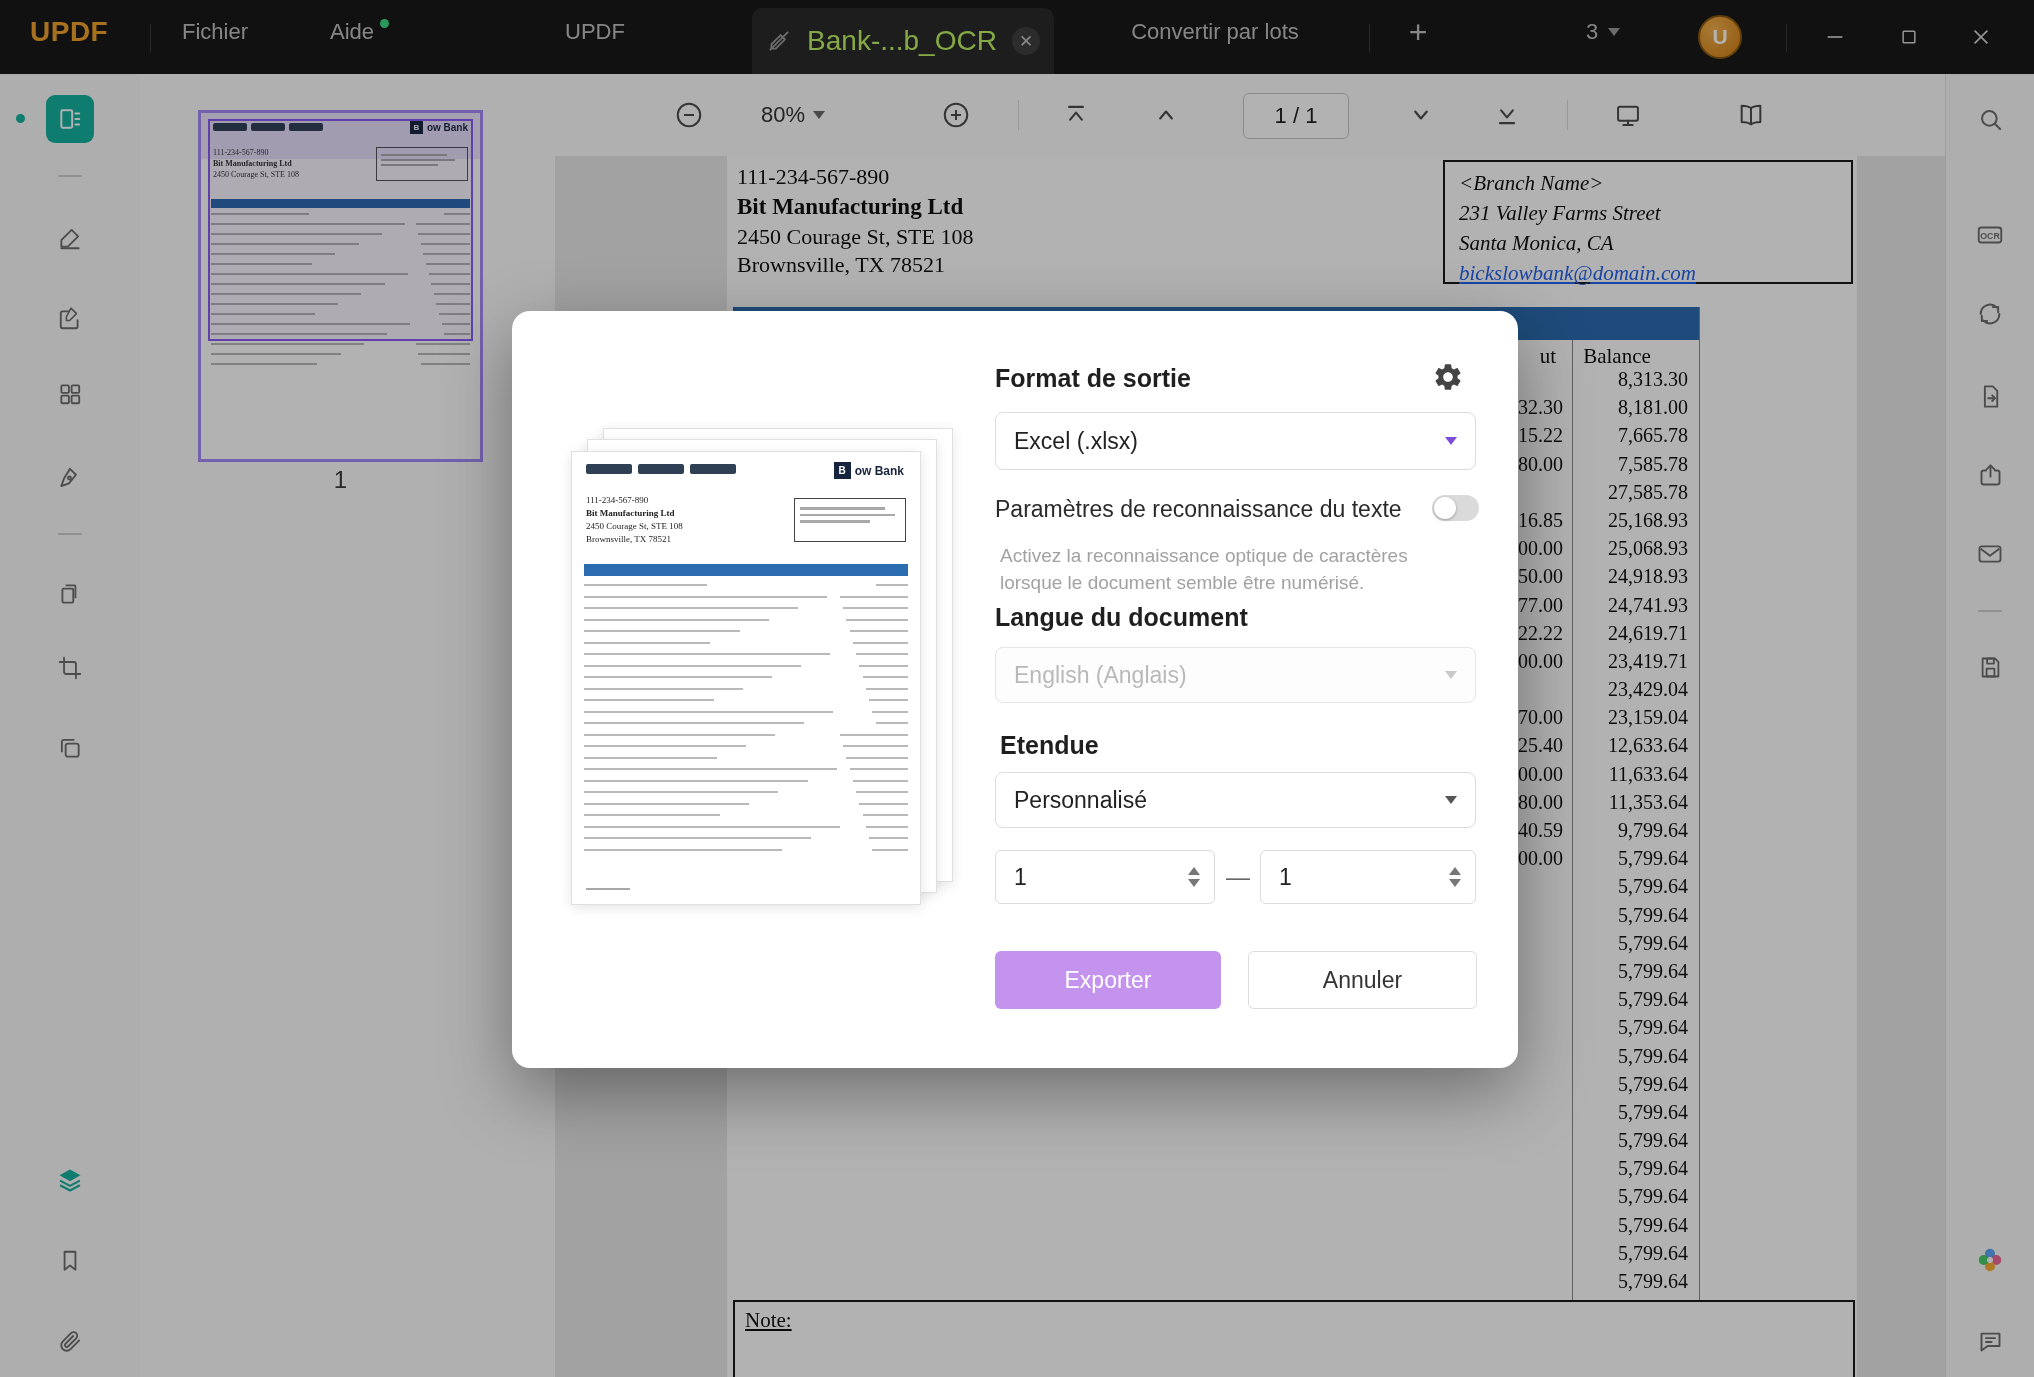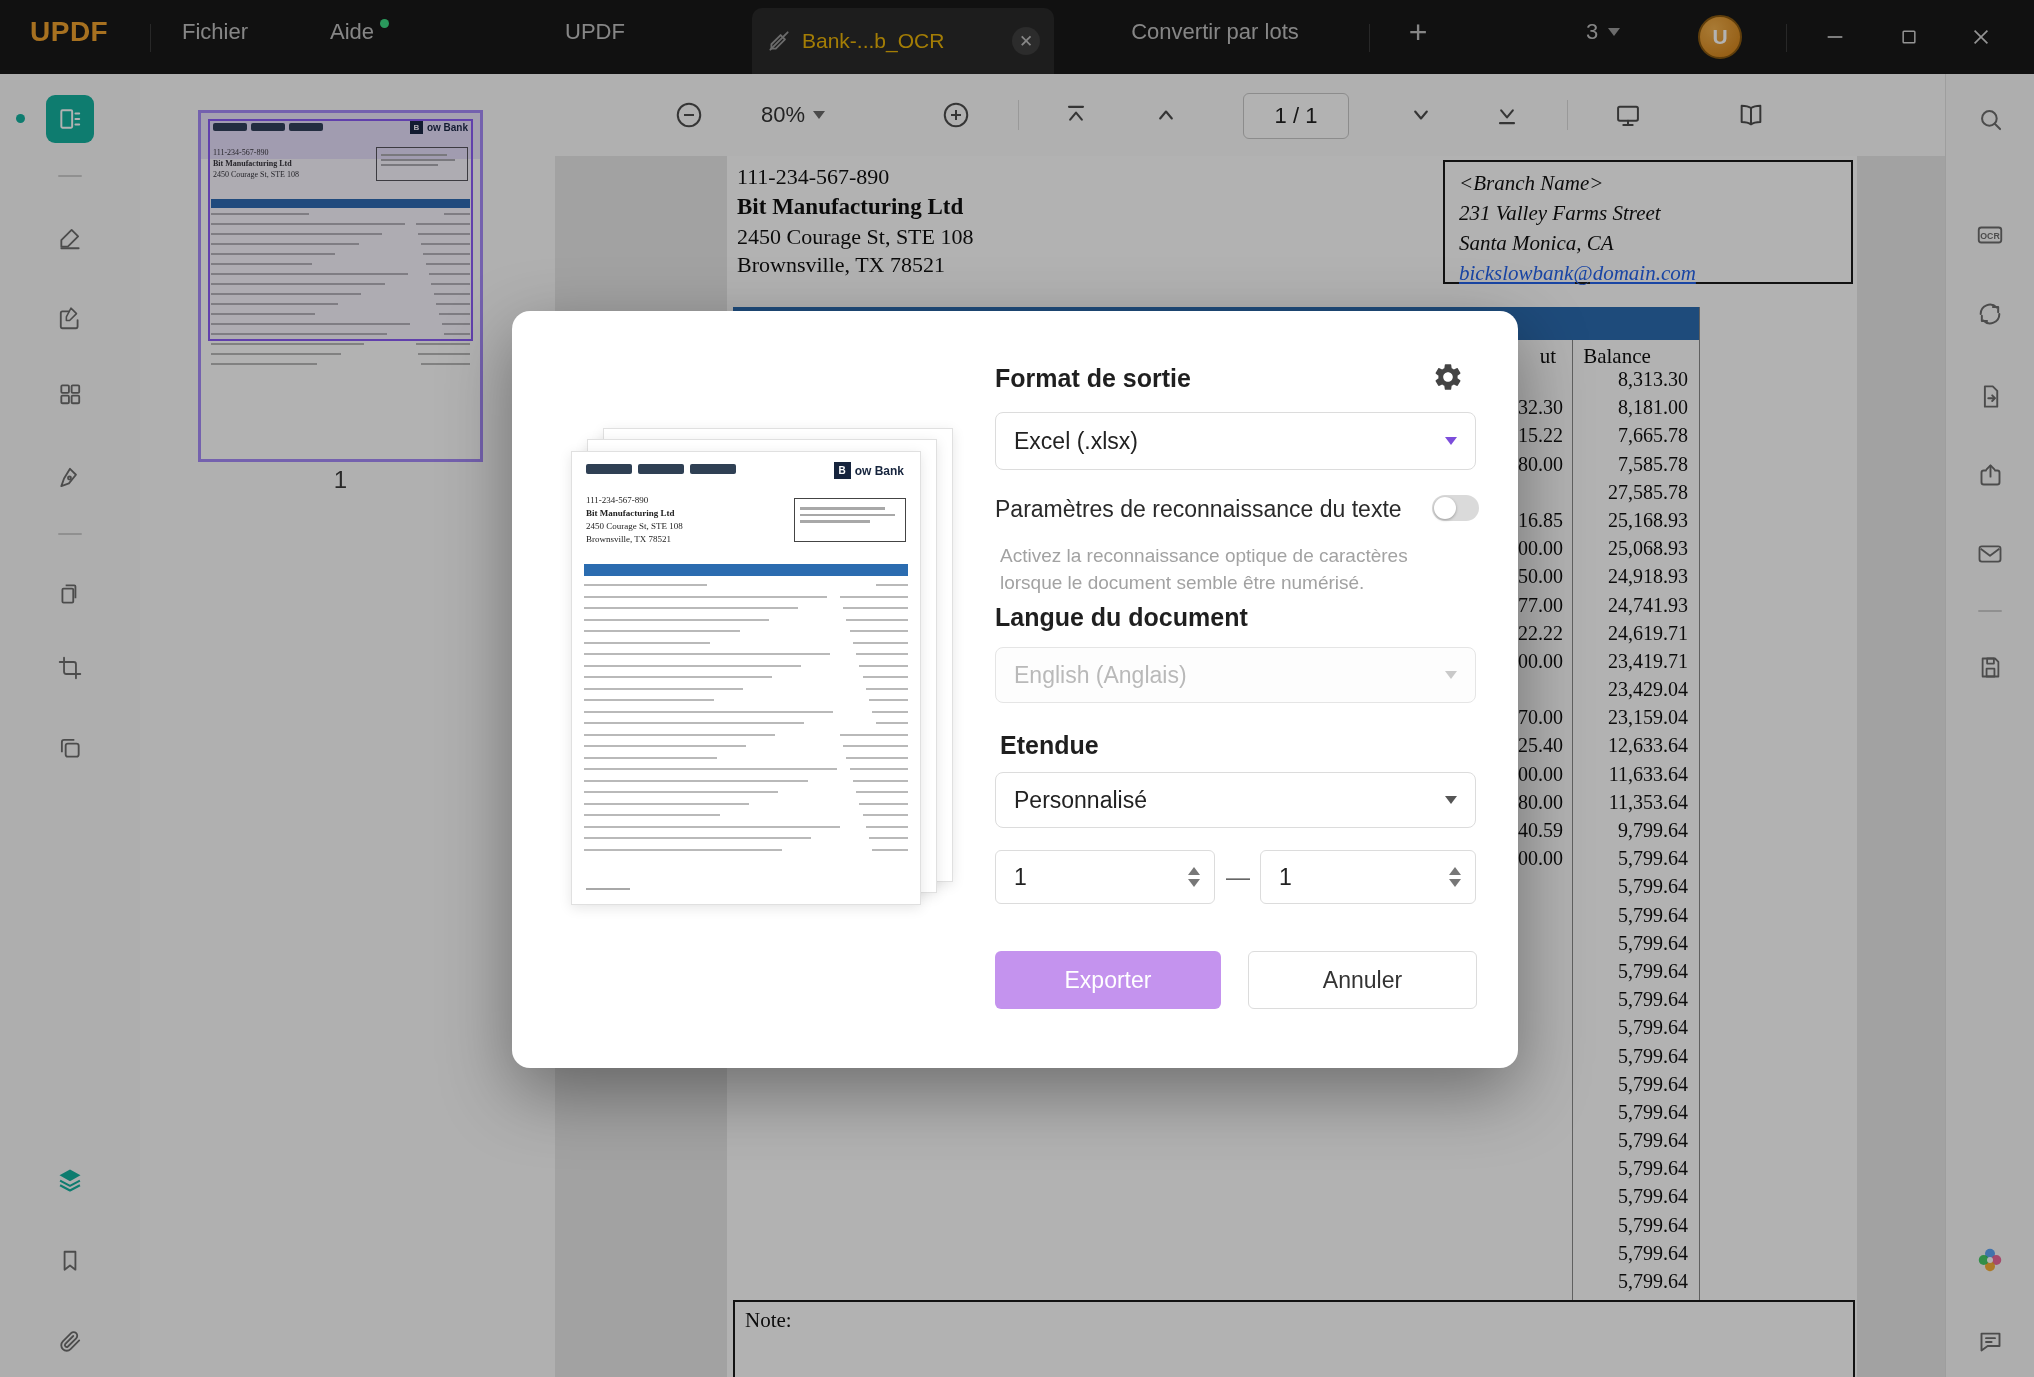--- a/index.html
+++ b/index.html
@@ -7,21 +7,21 @@
           font-family:"Liberation Sans",sans-serif;-webkit-font-smoothing:antialiased;}
   .abs{position:absolute;}
 
   
   .topbar{position:absolute;left:0;top:0;width:2034px;height:74px;background:#191919;color:#c9c9c9;}
   .tb-item{position:absolute;top:0;height:64px;display:flex;align-items:center;font-size:22px;color:#c0c0c0;}
   .tb-sep{position:absolute;top:24px;width:1px;height:28px;background:#3a3a3a;}
   .logo{font-size:28px;font-weight:bold;color:#F0A32F;letter-spacing:.5px;}
   .tab-active{position:absolute;left:752px;top:8px;width:302px;height:66px;background:#2a2a2a;
               border-radius:10px 10px 0 0;display:flex;align-items:center;padding:0 14px;box-sizing:border-box;gap:10px;}
-  .tab-active .lbl{flex:1;text-align:left;color:#eab308;font-size:21px;white-space:nowrap;overflow:hidden;}
+  .tab-active .lbl{flex:1;text-align:center;color:#bef264;font-size:28px;white-space:nowrap;overflow:hidden;}
   .tab-close{width:28px;height:28px;border-radius:50%;background:#3f3f3f;color:#c2c2c2;display:flex;
              align-items:center;justify-content:center;font-size:17px;line-height:1;}
   .avatar{position:absolute;left:1698px;top:15px;width:44px;height:44px;border-radius:50%;
           background:radial-gradient(circle at 35% 30%,#F2B04C,#D07E14);color:#fff;font-weight:bold;
           font-size:21px;display:flex;align-items:center;justify-content:center;border:2px solid #8a5a10;box-sizing:border-box;}
   .winbtn{position:absolute;top:0;width:46px;height:74px;display:flex;align-items:center;justify-content:center;color:#d5d5d5;}
   .dot{width:9px;height:9px;border-radius:50%;background:#3ddc84;}
 
   
   .leftrail{position:absolute;left:0;top:74px;width:140px;bottom:0;background:#fafafa;border-right:1px solid #e3e3e3;}
@@ -66,21 +66,21 @@
              box-sizing:border-box;padding:6px 14px;font-size:21px;line-height:30px;font-style:italic;}
   .maillink{color:#2563EB;text-decoration:underline;}
   .bluebar{position:absolute;left:6px;top:151px;width:966px;height:33px;background:#2B6CB0;}
   .thead{position:absolute;top:188px;font-size:21px;color:#111;}
   .vline{position:absolute;width:1px;background:#8a8a8a;}
   .rows{position:absolute;left:6px;top:212px;width:966px;}
   .trow{position:relative;height:28.2px;font-size:20px;}
   .trow .out{position:absolute;right:136px;}
   .trow .bal{position:absolute;right:11px;}
   .notebox{position:absolute;left:6px;top:1144px;width:1122px;height:280px;border:2px solid #1a1a1a;box-sizing:border-box;}
-  .notebox .nlabel{position:absolute;left:10px;top:6px;font-size:21px;}
+  .notebox .nlabel{position:absolute;left:10px;top:6px;font-size:21px;text-decoration:underline;}
 
   
   .overlay{position:absolute;inset:0;background:rgba(0,0,0,.30);z-index:40;}
   .modal{position:absolute;left:512px;top:311px;width:1006px;height:757px;background:#fff;border-radius:18px;
          box-shadow:0 24px 70px rgba(0,0,0,.38);z-index:50;}
   .sheet{position:absolute;width:350px;height:454px;background:#fff;border:1px solid #e0e0e0;
          box-shadow:0 3px 12px rgba(0,0,0,.10);box-sizing:border-box;}
   .mtitle{position:absolute;font-size:25px;font-weight:600;color:#1f1f1f;}
   .mselect{position:absolute;width:481px;height:58px;border:1px solid #dcdcdc;border-radius:8px;background:#fff;
            box-sizing:border-box;display:flex;align-items:center;justify-content:space-between;

